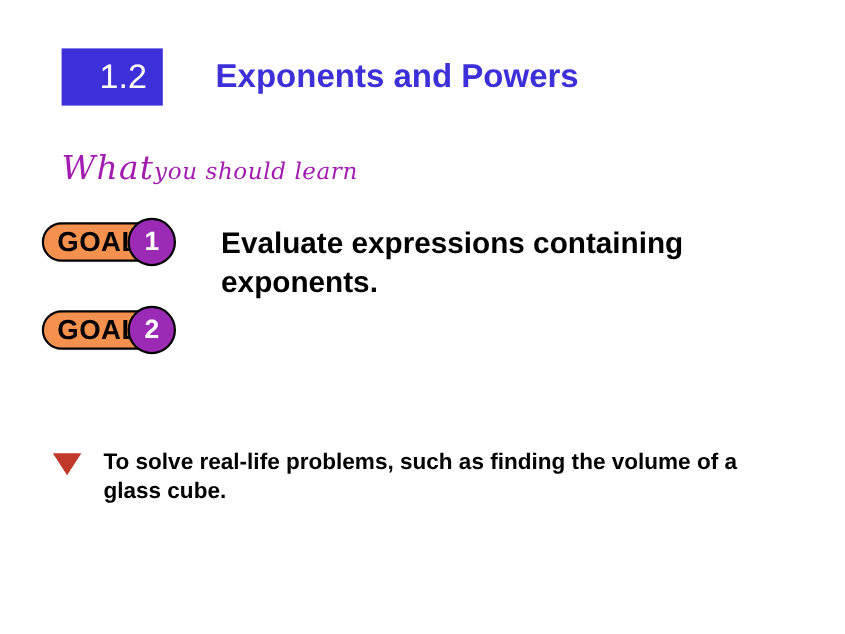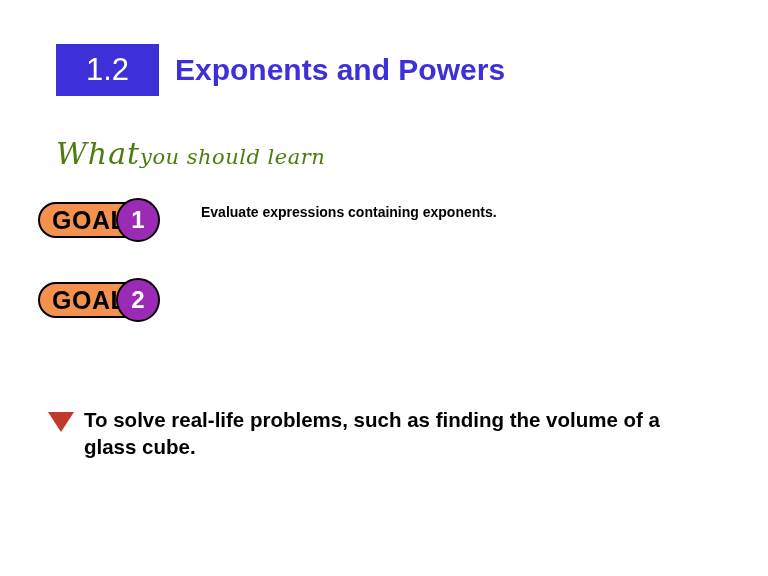--- a/index.html
+++ b/index.html
@@ -21,47 +21,48 @@
 
   
   .title-row {
     position: absolute;
     left: 56px;
     top: 44px;
     display: flex;
     align-items: center;
   }
   .section-badge {
-    width: 103px;
+    width: 72px;
     height: 52px;
     background: #3d30d8;
     color: #ffffff;
     font-size: 31px;
     font-weight: 400;
     display: flex;
     align-items: center;
     justify-content: center;
     font-family: "Liberation Sans", sans-serif;
     letter-spacing: 0px;
+    padding-left: 20px;
   }
   .slide-title {
-    margin-left: 16px;
+    margin-left: 48px;
     color: #3d30d8;
     font-size: 30px;
     font-weight: bold;
     white-space: nowrap;
     font-family: "Liberation Sans", sans-serif;
   }
 
   
   .script-head {
     position: absolute;
     font-family: "DejaVu Serif", serif;
     font-style: italic;
-    color: #4d7c0f;
+    color: #a21caf;
     white-space: nowrap;
   }
   .script-head .big {
     font-size: 30px;
     letter-spacing: 1px;
   }
   .script-head .small {
     font-size: 21px;
     letter-spacing: 0.5px;
   }
@@ -119,21 +120,21 @@
     justify-content: center;
   }
   .goal-circle span {
     color: #ffffff;
     font-weight: bold;
     font-size: 24px;
     font-family: "Liberation Sans", sans-serif;
   }
   .goal-text {
     margin-left: 8px;
-    font-size: 14px;
+    font-size: 27px;
     font-weight: bold;
     color: #000000;
     line-height: 1.28;
     max-width: 560px;
     font-family: "Liberation Sans", sans-serif;
     padding-top: 6px;
   }
 
   
   #why-bullet-row {
@@ -146,21 +147,21 @@
   .triangle {
     width: 0;
     height: 0;
     border-left: 13px solid transparent;
     border-right: 13px solid transparent;
     border-top: 20px solid #c0392b;
     margin-top: 6px;
     flex: none;
   }
   .why-text {
-    margin-left: 10px;
+    margin-left: 20px;
     font-size: 20.5px;
     font-weight: bold;
     color: #000000;
     line-height: 1.32;
     max-width: 600px;
     font-family: "Liberation Sans", sans-serif;
   }
 </style>
 </head>
 <body>

